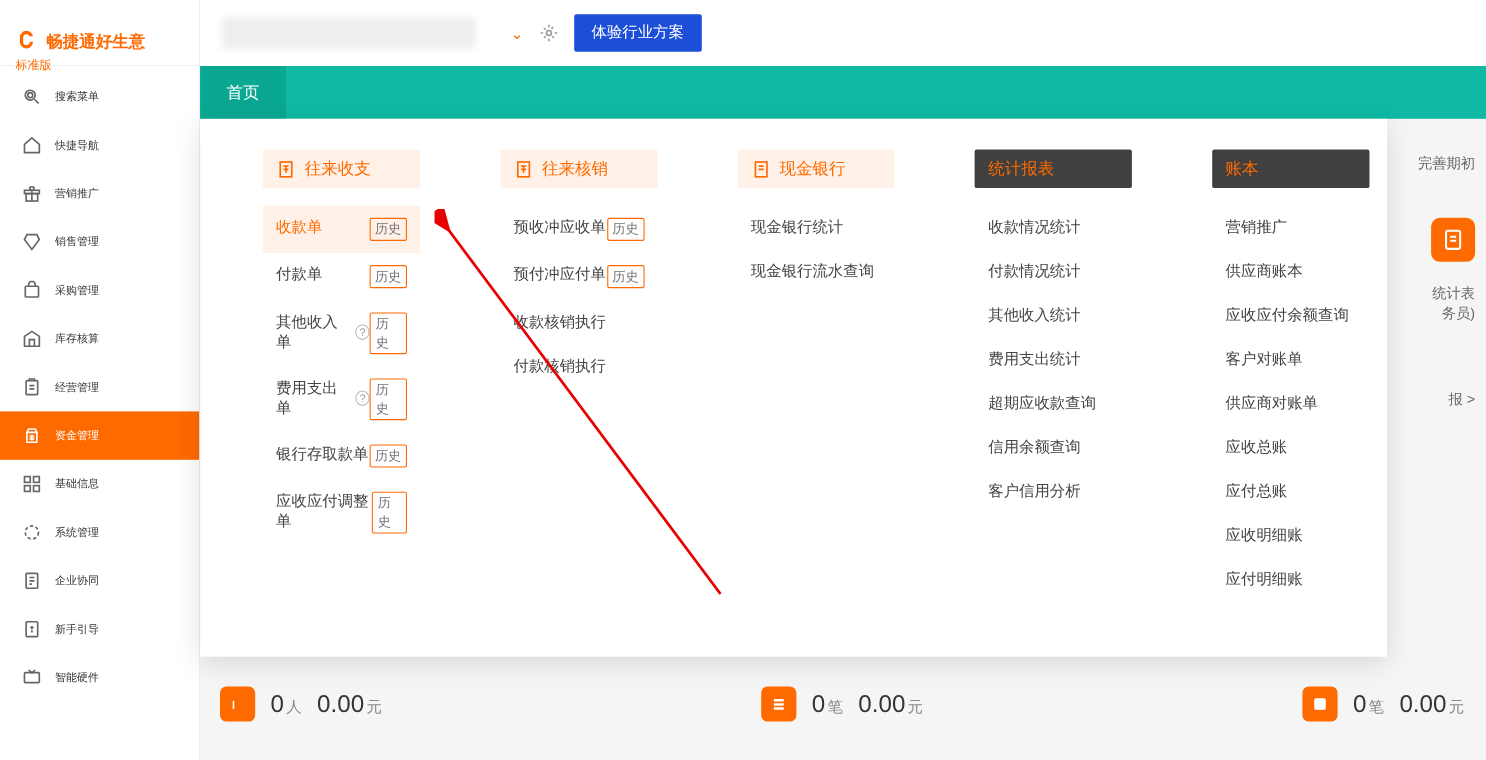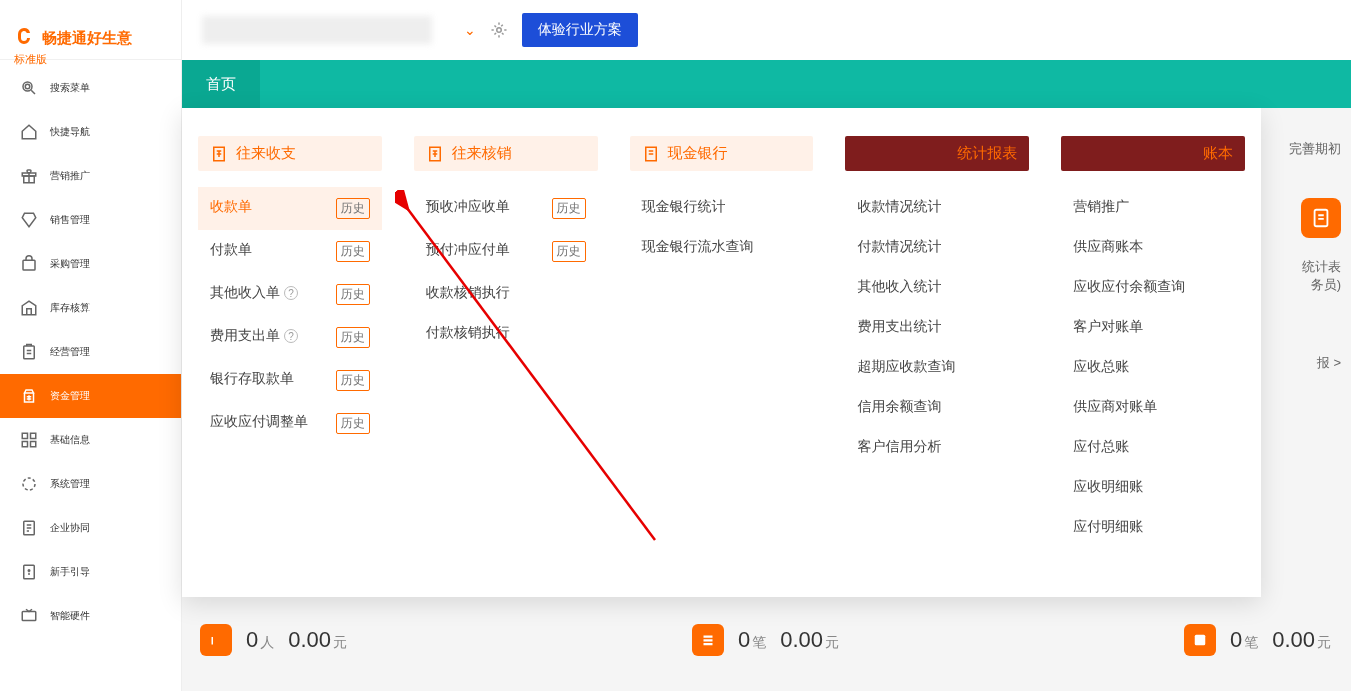--- a/index.html
+++ b/index.html
@@ -28,23 +28,23 @@
     .cta-btn { padding: 8px 16px; background: #1d4ed8; color: #fff; border: none; border-radius: 2px; font-size: 14px; cursor: pointer; }
     
     .tabs-bar { height: 48px; background: #0fb9a3; display: flex; align-items: flex-end; padding-left: 0; }
     .tab { padding: 0 24px; height: 100%; display: flex; align-items: center; color: #fff; font-size: 15px; cursor: pointer; }
     .tab.active { background: #0aa892; }
     
     .content-area { padding: 20px; position: relative; }
     
     
     .mega-panel { position: absolute; left: 182px; top: 108px; right: 90px; background: #fff; box-shadow: 0 6px 24px rgba(0,0,0,0.12); z-index: 100; padding: 28px 0 50px 0; display: flex; }
-    .mega-col { flex: 1; padding: 0 16px; }
+    .mega-col { flex: 1; padding: 0 16px; margin-left: 41px; }
     .col-header { display: flex; align-items: center; gap: 8px; padding: 8px 12px; background: #fff1e8; border-radius: 2px; margin-bottom: 16px; color: #ff6a00; font-size: 15px; font-weight: 500; }
-    .col-header.plain { background: #7f1d1d; justify-content: flex-end; }
+    .col-header.plain { background: #404040; justify-content: flex-start; }
     .col-icon { width: 18px; height: 18px; }
     .col-items { list-style: none; }
     .col-item { display: flex; align-items: flex-start; justify-content: space-between; padding: 11px 12px; cursor: pointer; color: #444; font-size: 14px; }
     .col-item.highlight { background: #fff1e8; color: #ff6a00; }
     .item-text { display: flex; align-items: center; gap: 4px; }
     .help-badge { width: 14px; height: 14px; border: 1px solid #bbb; border-radius: 50%; font-size: 10px; display: inline-flex; align-items: center; justify-content: center; color: #999; }
     .history-tag { border: 1px solid #ff6a00; color: #737373; font-size: 12px; padding: 1px 4px; border-radius: 2px; }
     
     
     .right-hints { position: absolute; right: 0; top: 140px; width: 86px; text-align: right; padding-right: 10px; font-size: 13px; color: #666; }
@@ -332,24 +332,24 @@
       <li class="col-item">
           <span>供应商账本</span>
         </li>
       <li class="col-item">
           <span>应收应付余额查询</span>
         </li>
       <li class="col-item">
           <span>客户对账单</span>
         </li>
       <li class="col-item">
+          <span>供应商对账单</span>
+        </li>
+      <li class="col-item">
           <span>应收总账</span>
-        </li>
-      <li class="col-item">
-          <span>供应商对账单</span>
         </li>
       <li class="col-item">
           <span>应付总账</span>
         </li>
       <li class="col-item">
           <span>应收明细账</span>
         </li>
       <li class="col-item">
           <span>应付明细账</span>
         </li>

